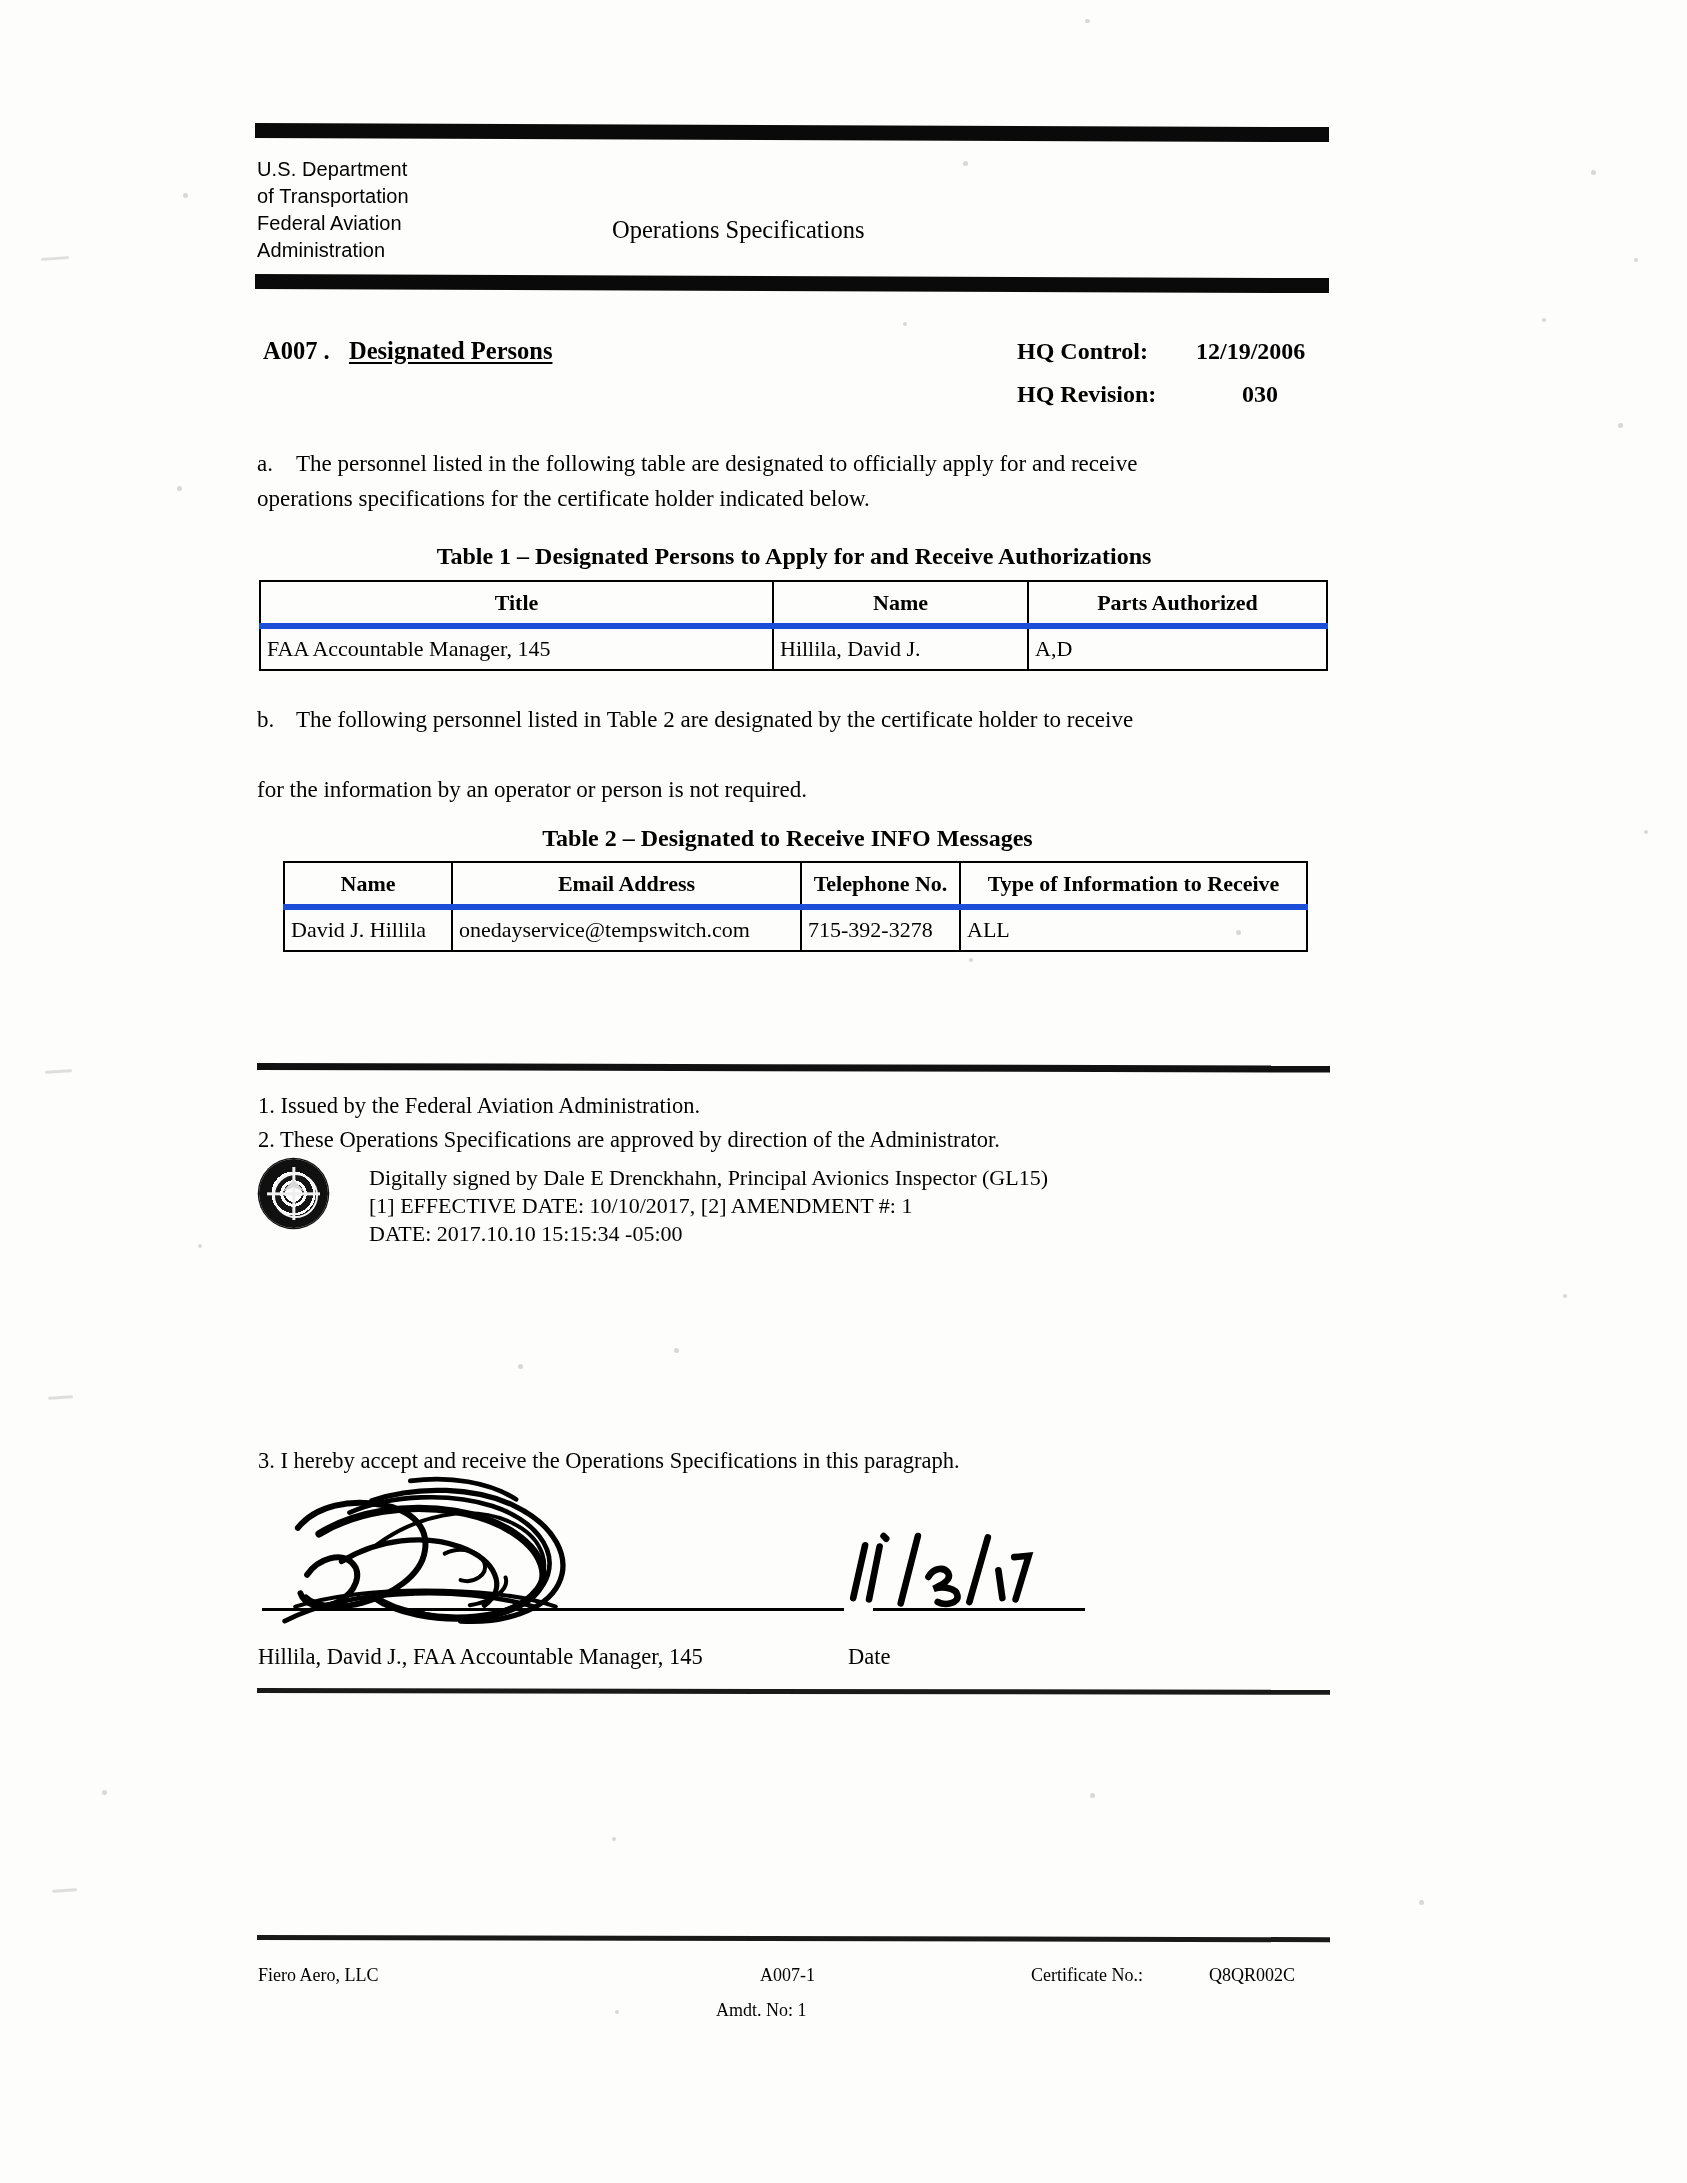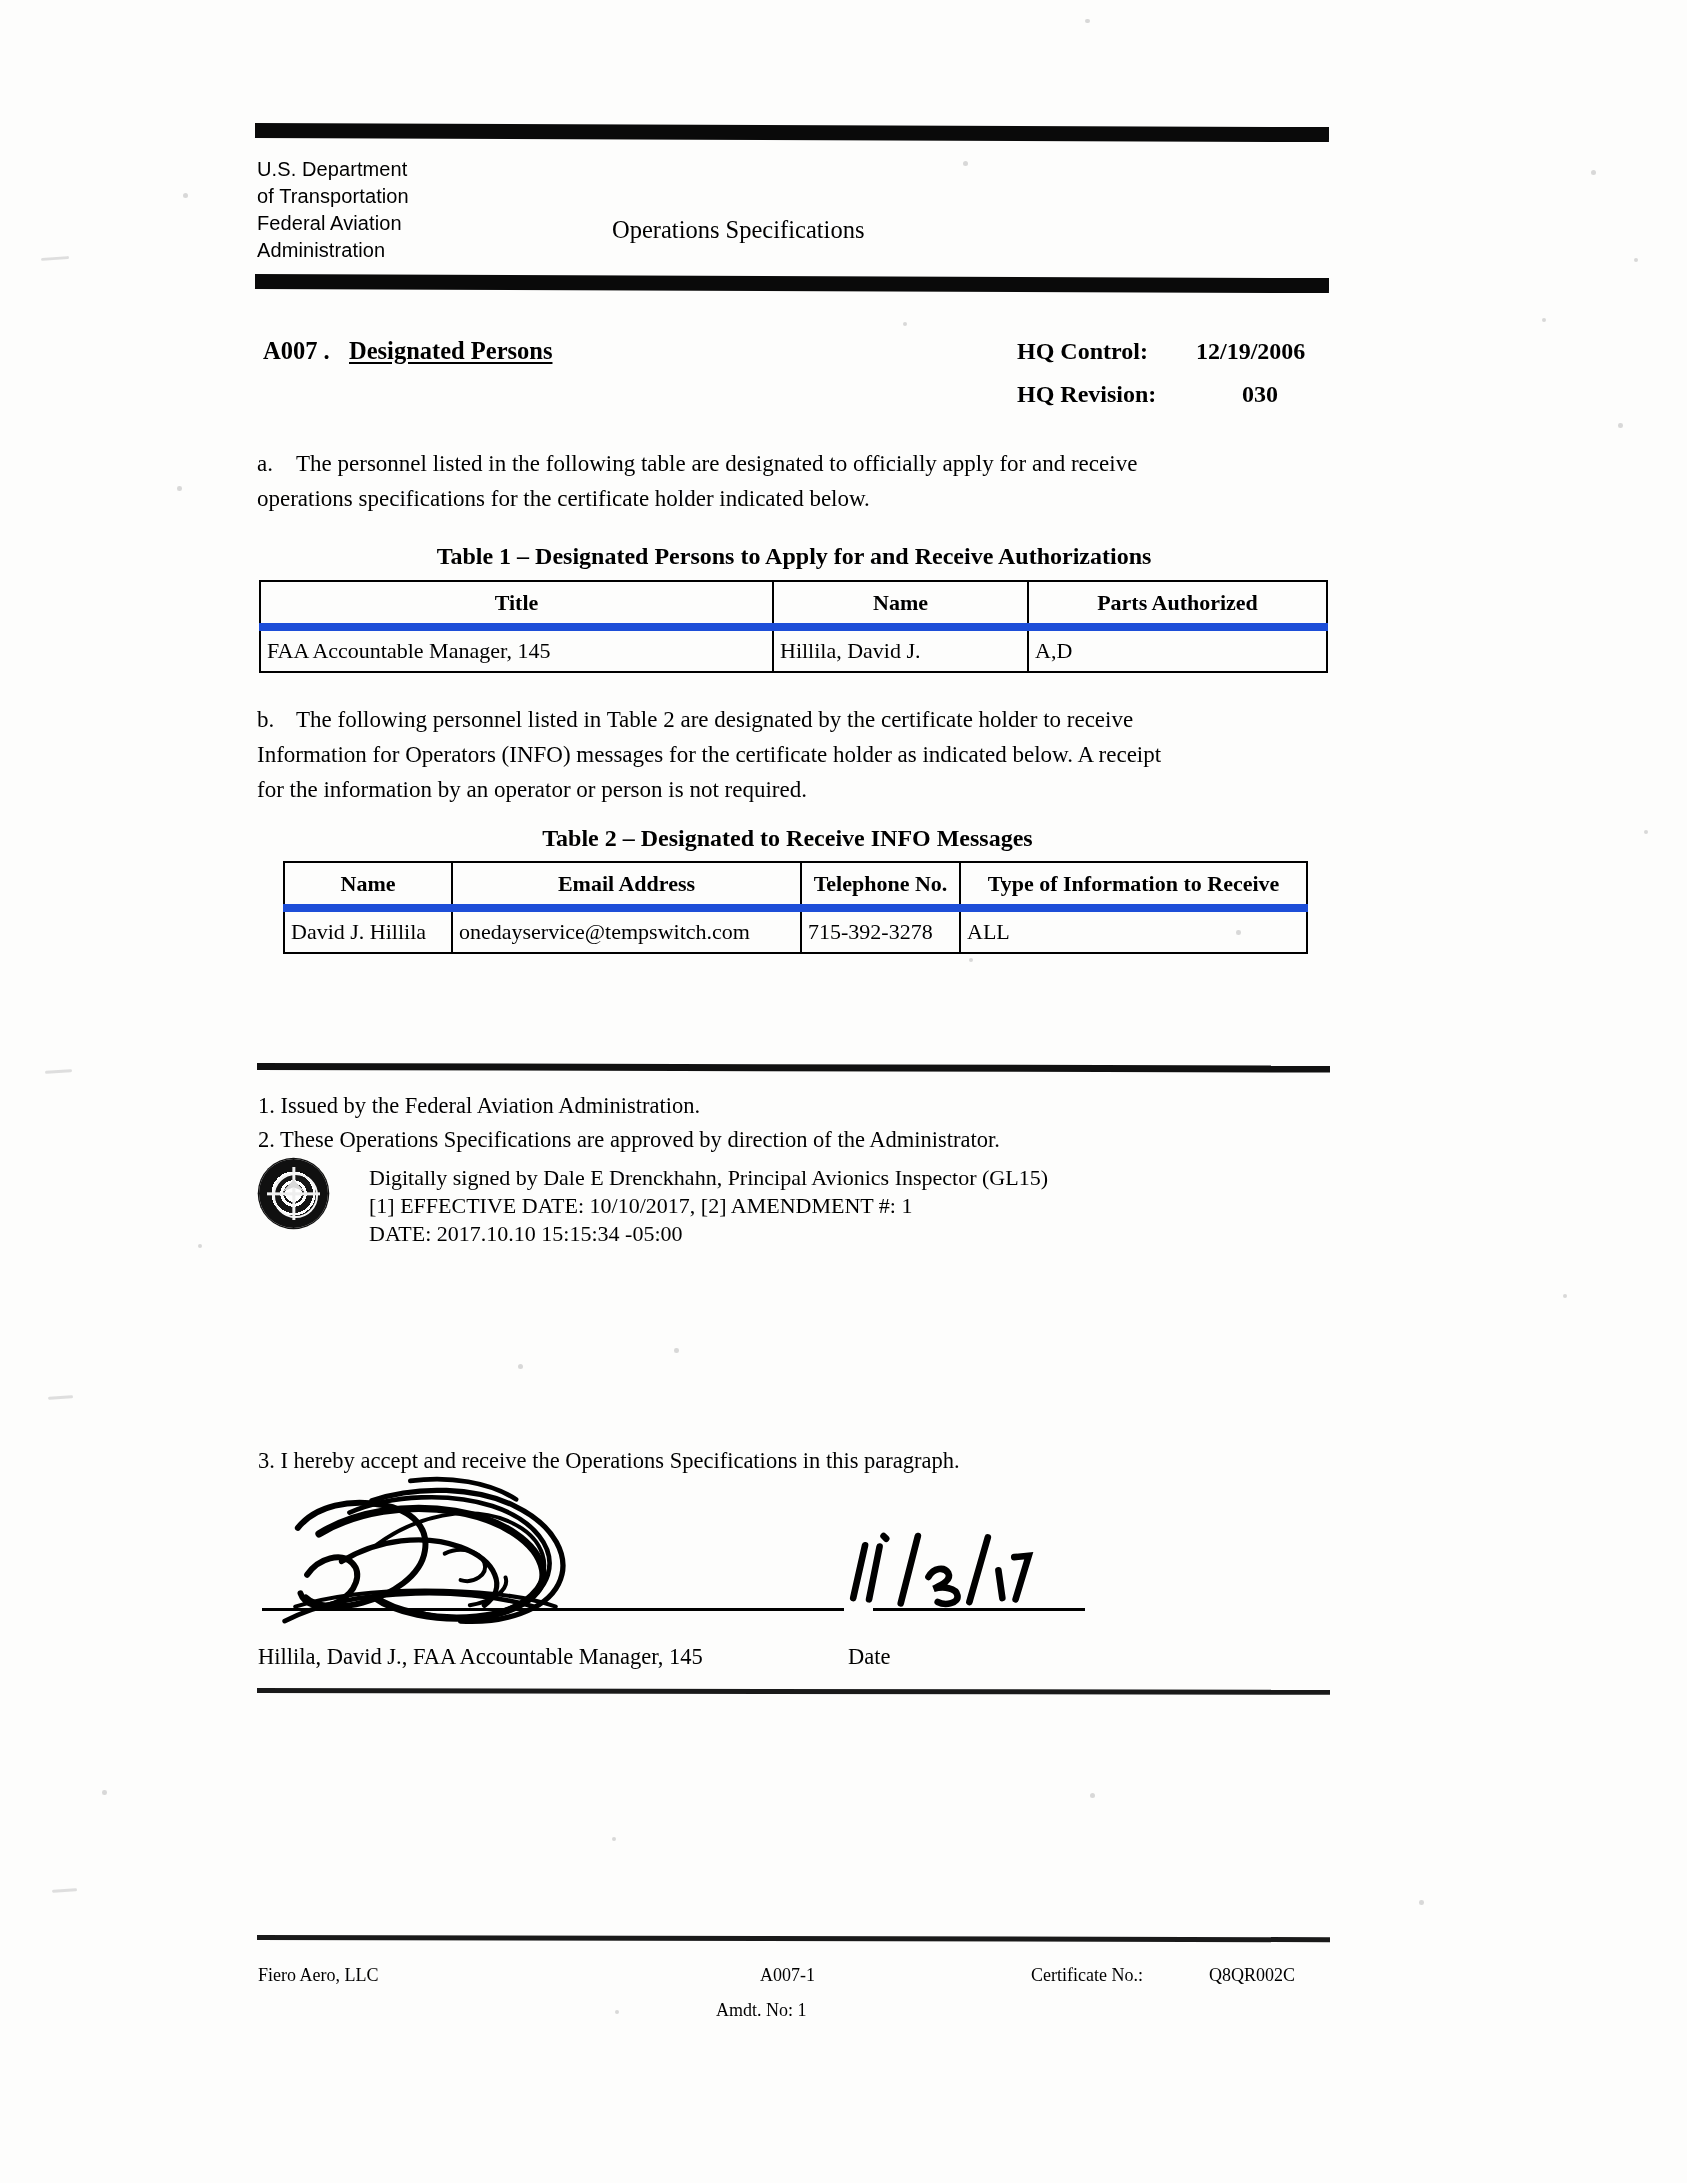--- a/index.html
+++ b/index.html
@@ -112,21 +112,21 @@
     text-align: center;
     height: 41px;
     font-size: 22px;
   }
   table.doc td {
     height: 40px;
     text-align: left;
     padding-left: 6px;
     font-size: 22px;
   }
-  table.doc thead tr th { border-bottom: 8px solid #1d4ed8; }
+  table.doc thead tr th { border-bottom: 6px solid #1d4ed8; }
   table.doc { border: 2.6px solid #000; }
 
   
   .seal {
     position: absolute;
     width: 69px;
     height: 69px;
     border-radius: 50%;
     background:
       radial-gradient(circle at 50% 50%, #ffffff 0 17%, #1a1a1a 17% 21%, #ffffff 21% 27%, #151515 27% 40%, #fdfdfd 40% 45%, #101010 45% 100%);
@@ -248,21 +248,20 @@
       <tr>
         <td>FAA Accountable Manager, 145</td>
         <td>Hillila, David J.</td>
         <td>A,D</td>
       </tr>
     </tbody>
   </table>
 
   <div class="txt body-txt" style="left:257px;top:703px;">b.</div>
   <div class="txt body-txt" style="left:296px;top:703px;text-align:right;">The following personnel listed in Table 2 are designated by the certificate holder to receive</div>
-  <div class="txt body-txt" style="left:257px;top:738px;">Information for Operators (INFO) messages for the certificate holder as indicated below. A receipt</div>
   <div class="txt body-txt" style="left:257px;top:773px;">for the information by an operator or person is not required.</div>
 
   <div class="txt tbl-caption" style="left:258px;top:826px;width:1059px;">Table 2 – Designated to Receive INFO Messages</div>
 
   <table class="doc" style="left:283px;top:861px;width:1023px;">
     <colgroup>
         <col style="width:168px">
         <col style="width:349px">
         <col style="width:159px">
         <col style="width:347px">

